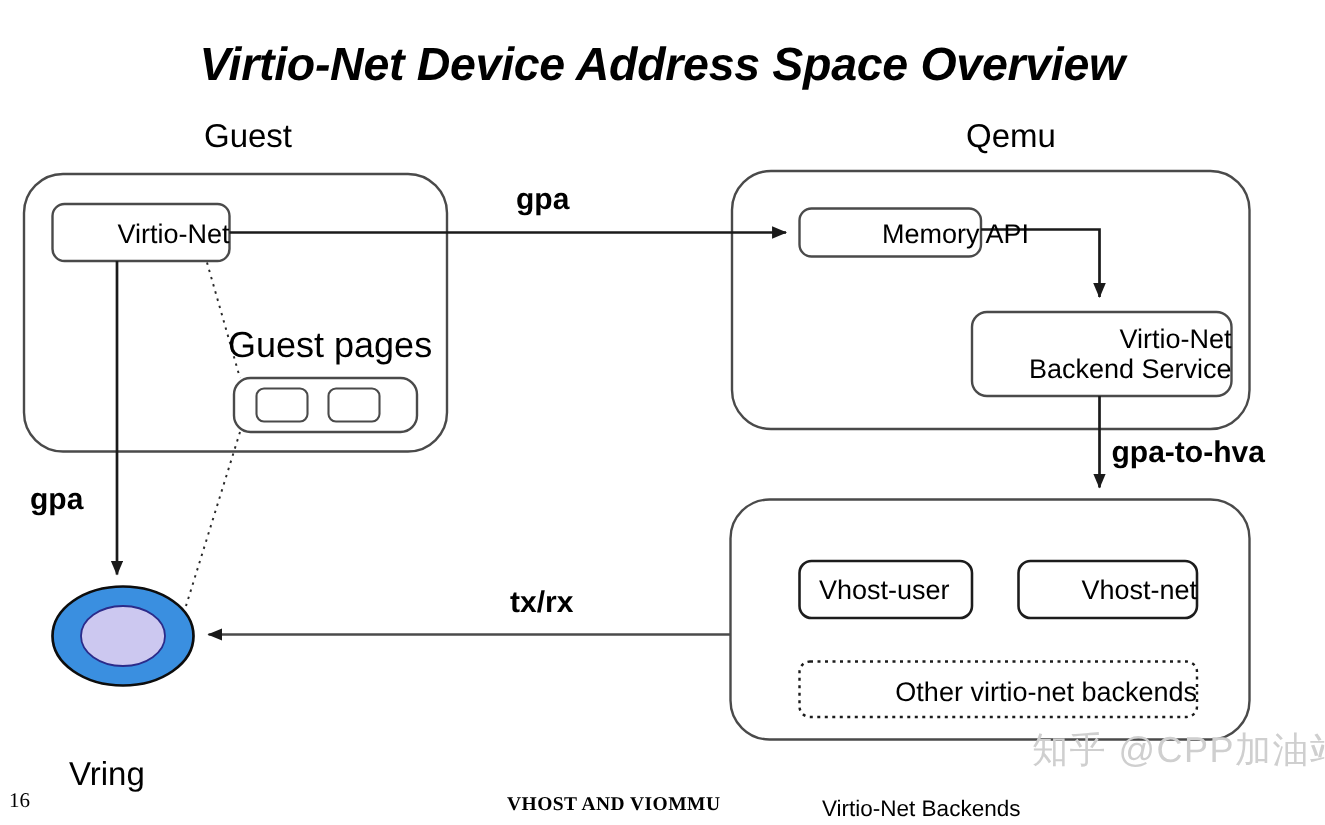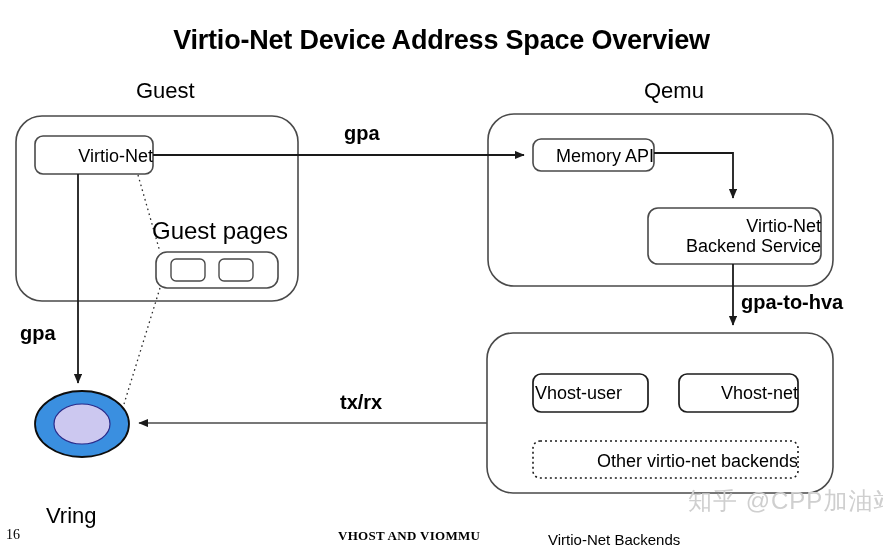--- a/index.html
+++ b/index.html
@@ -25,26 +25,27 @@
     width: 883px;
     height: 550px;
   }
   .lbl {
     position: absolute;
     white-space: nowrap;
     line-height: 1;
     color: #000;
   }
   .title {
-    font-size: 27px;
+    font-size: 31px;
     font-weight: bold;
     letter-spacing: -0.2px;
     top: 27px;
     left: 50%;
     transform: translateX(-50%);
+    font-style: italic;
   }
   .grp-label {
     font-size: 22px;
     top: 80px;
   }
   .box-text {
     font-size: 18px;
     text-align: right;
     line-height: 1.12;
   }
@@ -122,28 +123,28 @@
   <div class="lbl title">Virtio-Net Device Address Space Overview</div>
 
   <div class="lbl grp-label" style="left:136px;">Guest</div>
 
   <div class="lbl grp-label" style="left:644px;">Qemu</div>
 
   <div class="lbl box-text" style="left:35px; top:146px; width:118px;">Virtio-Net</div>
 
   <div class="lbl box-text" style="left:152px; top:218px; width:132px; font-size:24px;">Guest pages</div>
 
-  <div class="lbl box-text" style="left:533px; top:146px; width:121px;">Memory API</div>
+  <div class="lbl box-text" style="left:533px; top:146px; width:121px;padding-left:32px;">Memory API</div>
 
   <div class="lbl box-text" style="left:648px; top:216px; width:173px;">
     <div>Virtio-Net</div>
     <div>Backend Service</div>
   </div>
 
-  <div class="lbl box-text" style="left:507px; top:383px; width:115px;">Vhost-user</div>
+  <div class="lbl box-text" style="left:518px; top:383px; width:115px;">Vhost-user</div>
 
   <div class="lbl box-text" style="left:679px; top:383px; width:119px;">Vhost-net</div>
 
   <div class="lbl box-text" style="left:533px; top:451px; width:265px;">Other virtio-net backends</div>
 
   <div class="lbl" style="left:46px; top:505px; font-size:22px;">Vring</div>
 
   <div class="lbl" style="left:548px; top:532px; font-size:15px;">Virtio-Net Backends</div>
 
   <div class="lbl edge-label" style="left:344px; top:123px;">gpa</div>

